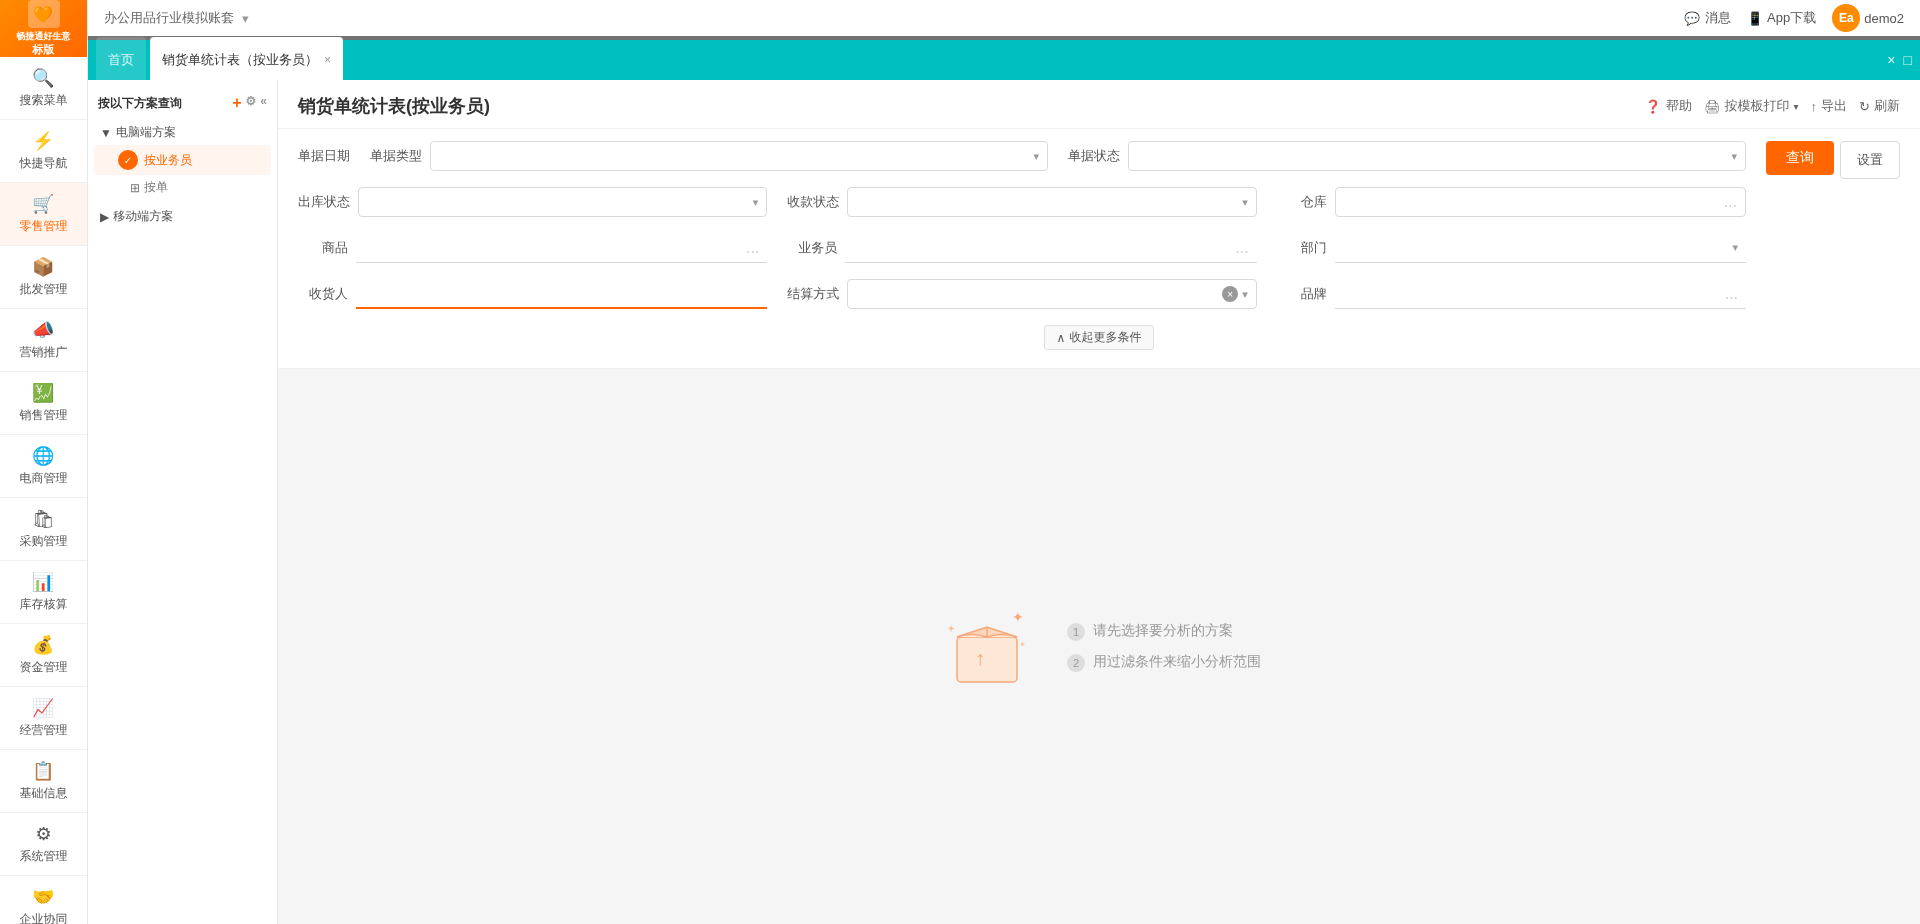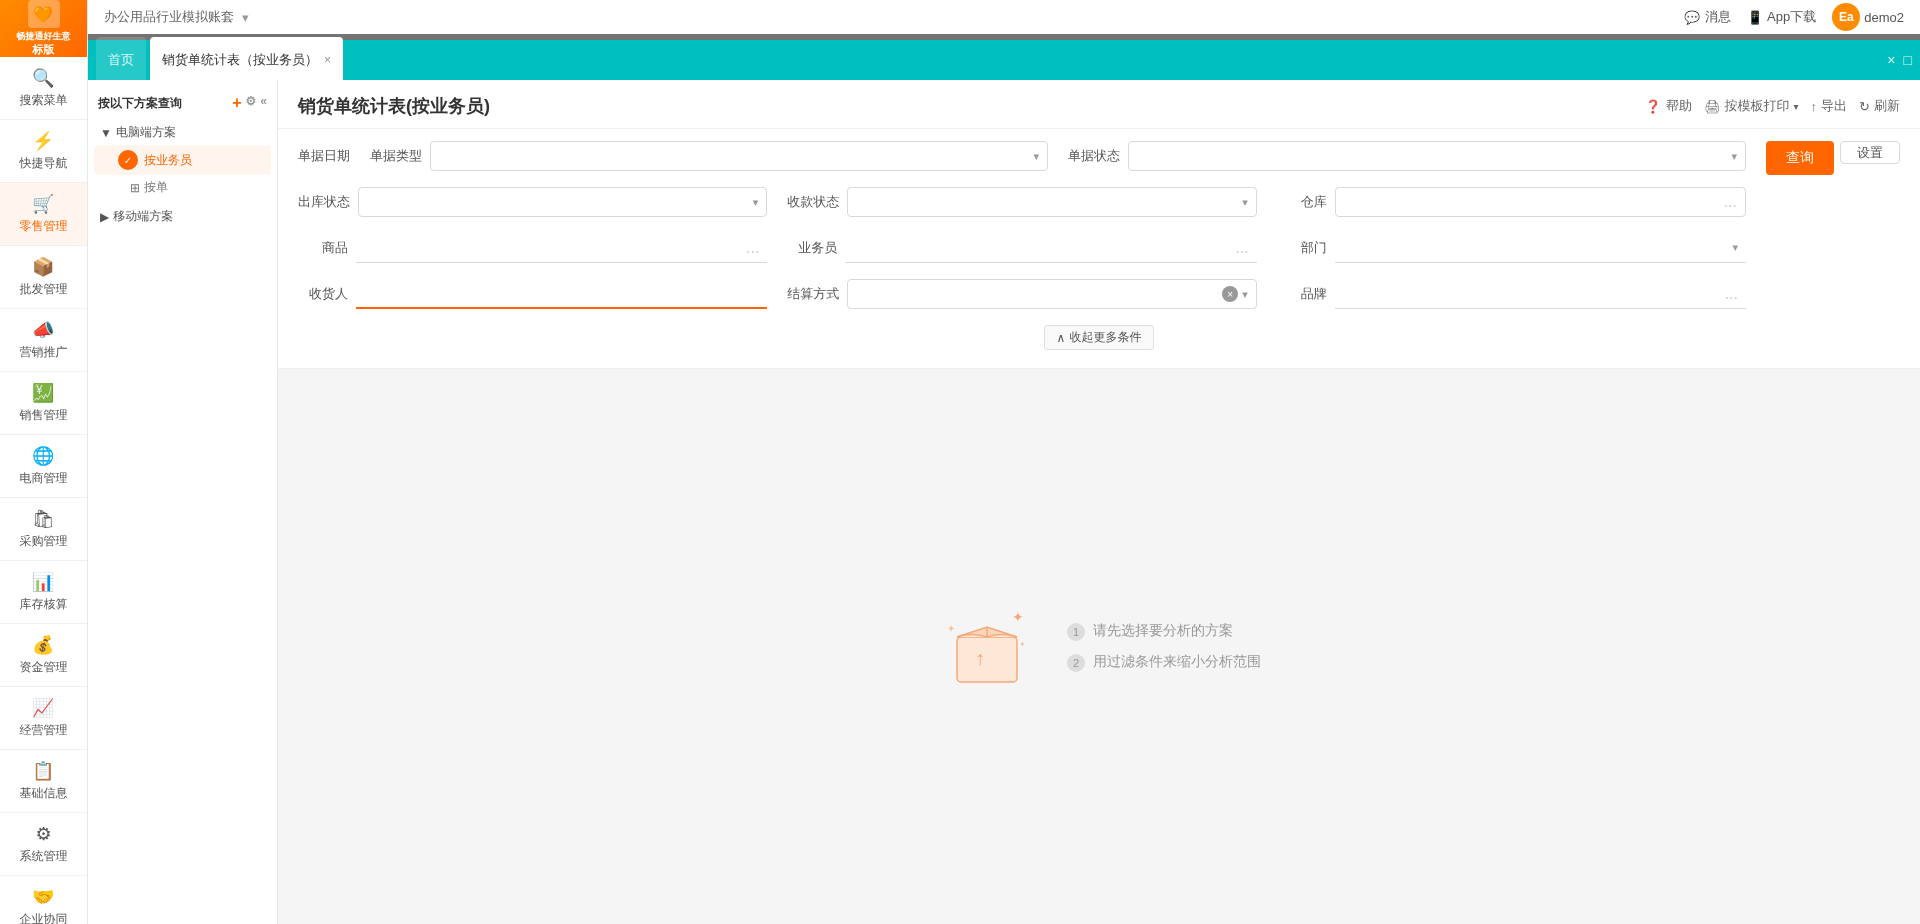--- a/index.html
+++ b/index.html
@@ -57,21 +57,21 @@
       flex: 1;
       display: flex;
       flex-direction: column;
       overflow: hidden;
     }
 
     
     .top-bar {
       height: 40px;
       background: #fff;
-      border-bottom: 6px solid #737373;
+      border-bottom: 4px solid #737373;
       display: flex;
       align-items: center;
       justify-content: space-between;
       padding: 0 16px;
     }
     .top-bar-left {
       display: flex;
       align-items: center;
       gap: 8px;
       color: #666;
@@ -380,21 +380,21 @@
       padding: 0 20px;
       background: #ff6600;
       color: white;
       border: none;
       border-radius: 4px;
       font-size: 14px;
       cursor: pointer;
       white-space: nowrap;
     }
     .setting-btn {
-      height: 23px;
+      height: 38px;
       padding: 0 16px;
       background: #fff;
       color: #555;
       border: 1px solid #d9d9d9;
       border-radius: 4px;
       font-size: 13px;
       cursor: pointer;
     }
     .btn-group {
       display: flex;

